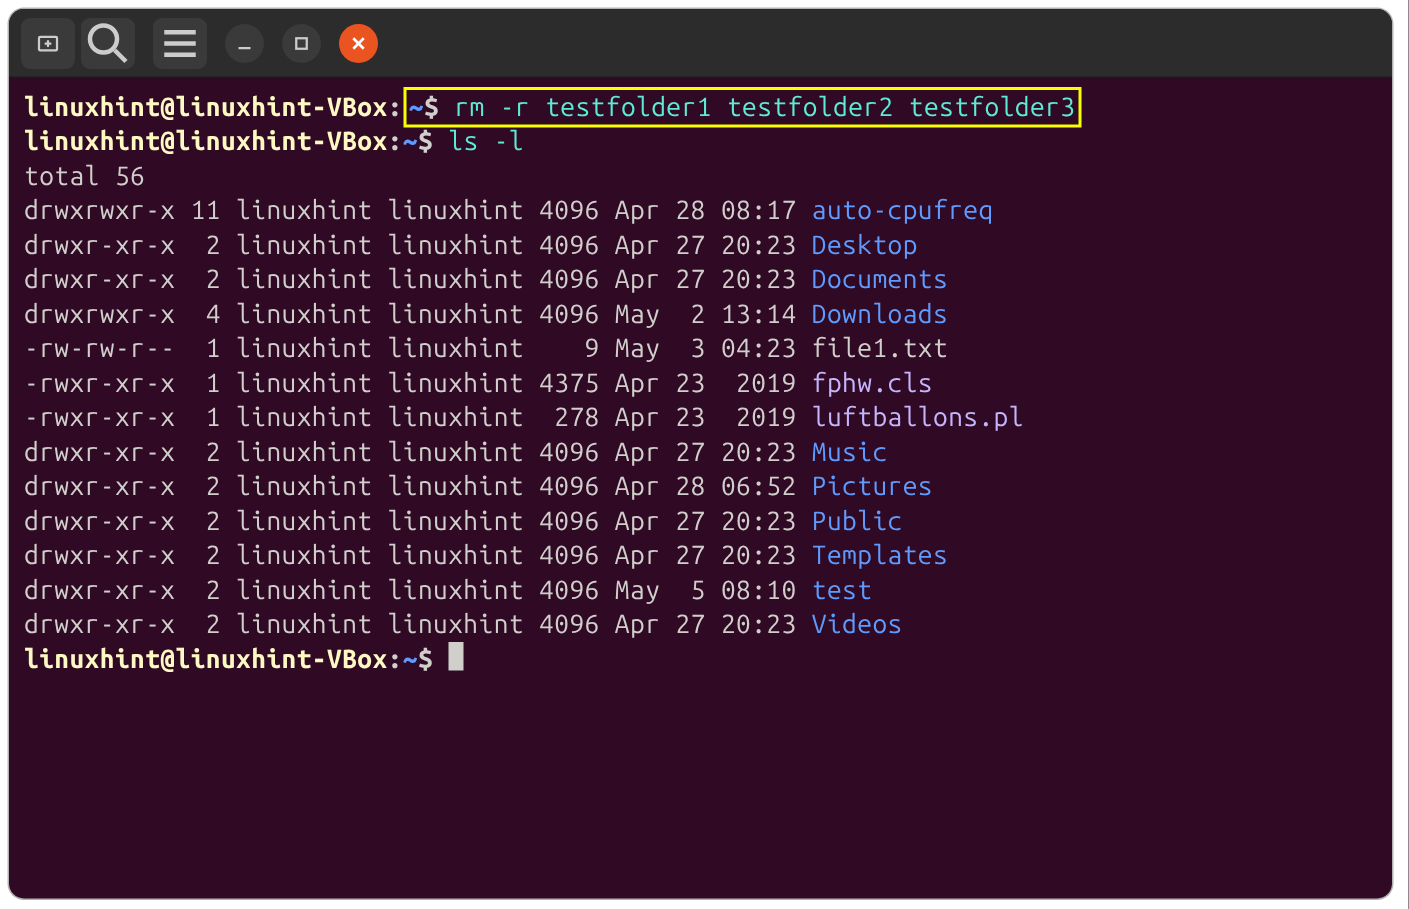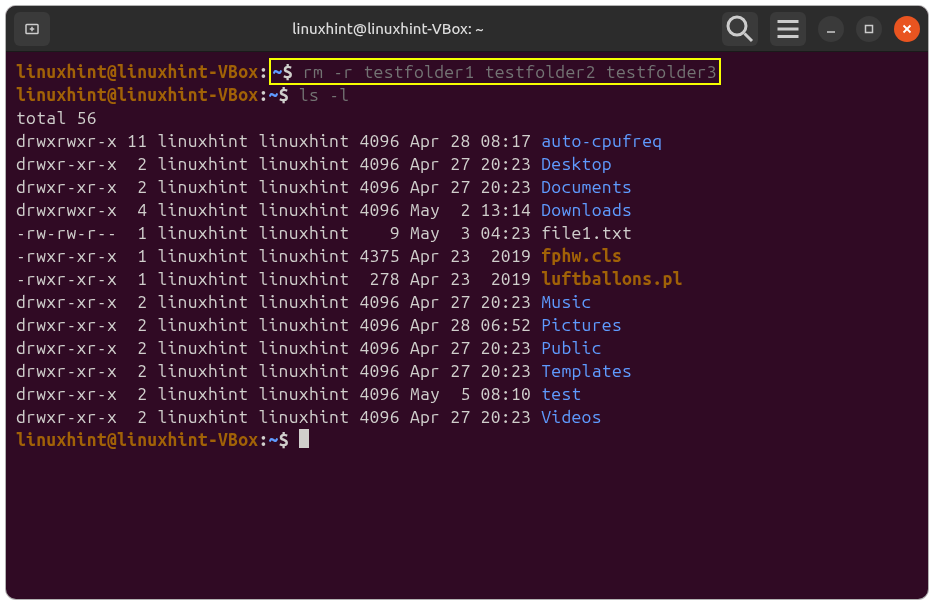--- a/index.html
+++ b/index.html
@@ -75,33 +75,33 @@
     .win-btn svg { width: 12px; height: 12px; }
     .terminal {
       flex: 1;
       padding: 8px 10px;
       font-size: 17.5px;
       line-height: 23px;
       color: #d0cfcc;
       white-space: pre;
       letter-spacing: 0.3px;
     }
-    .prompt { color: #a16207; font-weight: bold; }
+    .prompt { color: #fef9c3; font-weight: bold; }
     .colon { color: #d0cfcc; font-weight: bold; }
     .cwd { color: #5f9bff; font-weight: bold; }
     .dollar { color: #d0cfcc; font-weight: bold; }
-    .cmd { color: #737373; text-align: right; }
+    .cmd { color: #5eead4; text-align: right; }
     .highlight {
       border: 2px solid #f7ff00;
       display: inline-block;
       padding: 0 2px;
       margin: -2px 0;
     }
     .dirname { color: #5f9bff; font-weight: normal; }
-    .exename { color: #a16207; font-weight: bold; }
+    .exename { color: #c4b5fd; font-weight: normal; }
     .cursor {
       display: inline-block;
       width: 10px;
       height: 19px;
       background: #d0cfcc;
       vertical-align: -2px;
     }
     .line { display: block; }
   </style>
 </head>
@@ -109,21 +109,20 @@
 
 <div class="window">
   <div class="titlebar">
     <div class="tab-button">
       <svg viewBox="0 0 24 24" fill="none" stroke="#ccc" stroke-width="2">
           <rect x="4" y="6" width="16" height="12" rx="1"></rect>
           <line x1="9" y1="12" x2="15" y2="12"></line>
           <line x1="12" y1="9" x2="12" y2="15"></line>
         </svg>
     </div>
-    <div class="title-text">linuxhint@linuxhint-VBox: ~</div>
     <div class="titlebar-right">
       <div class="tb-btn">
         <svg viewBox="0 0 24 24" fill="none" stroke="#ccc" stroke-width="2">
             <circle cx="10" cy="10" r="6"></circle>
             <line x1="15" y1="15" x2="20" y2="20"></line>
           </svg>
       </div>
       <div class="tb-btn">
         <svg viewBox="0 0 24 24" fill="none" stroke="#ccc" stroke-width="2">
             <line x1="5" y1="7" x2="19" y2="7"></line>

